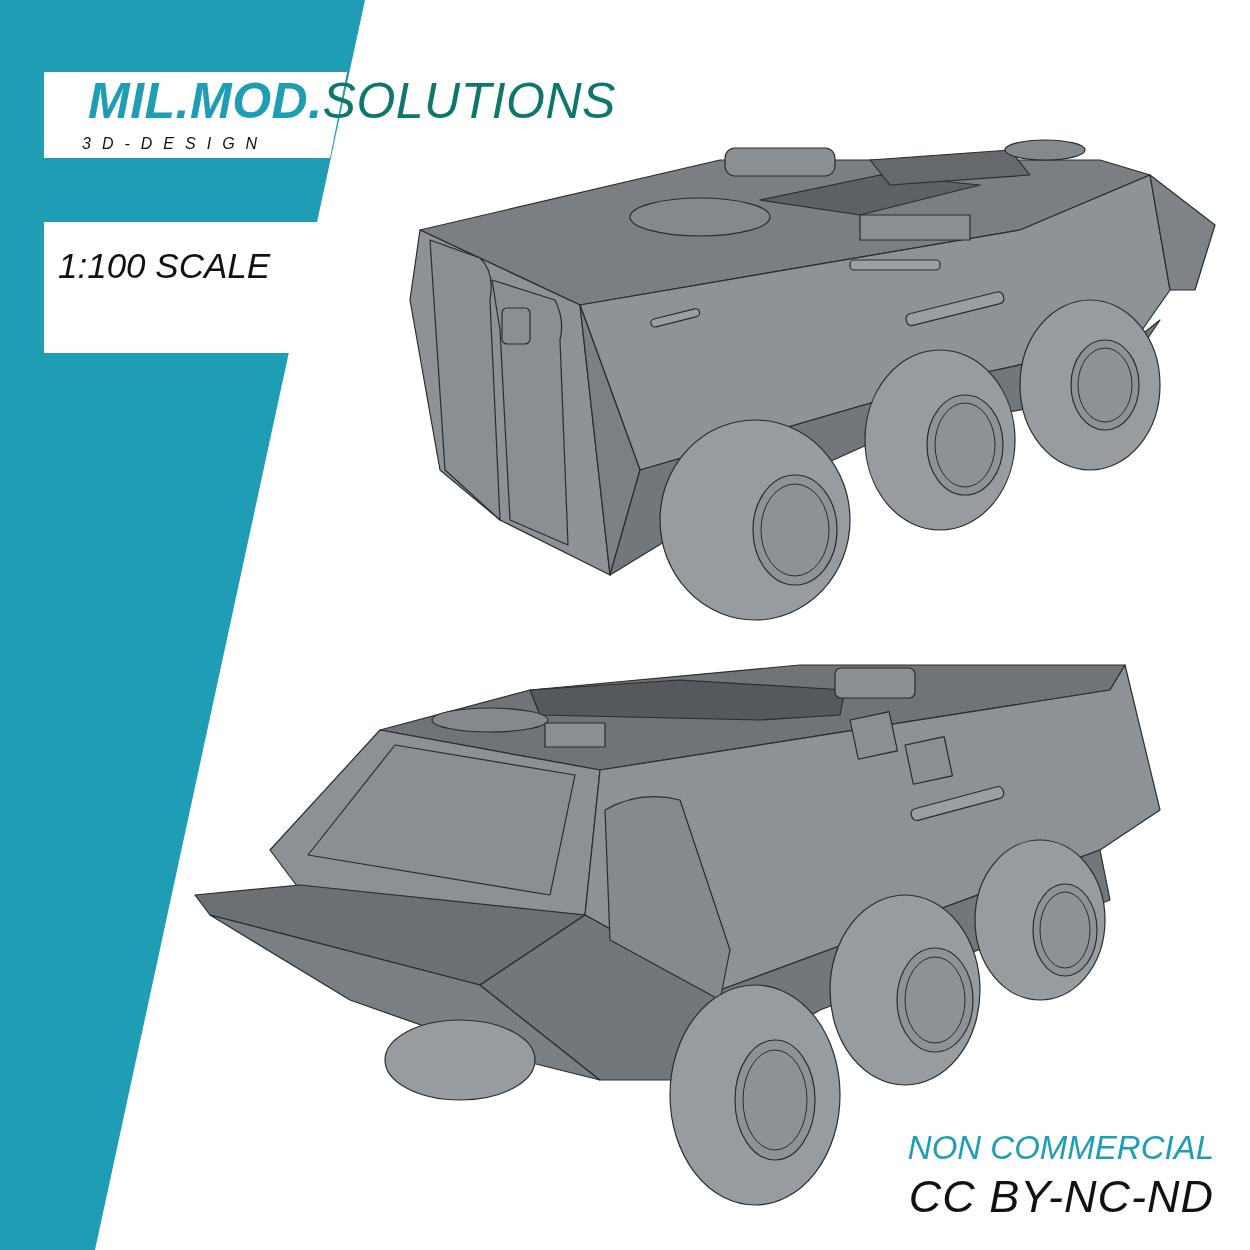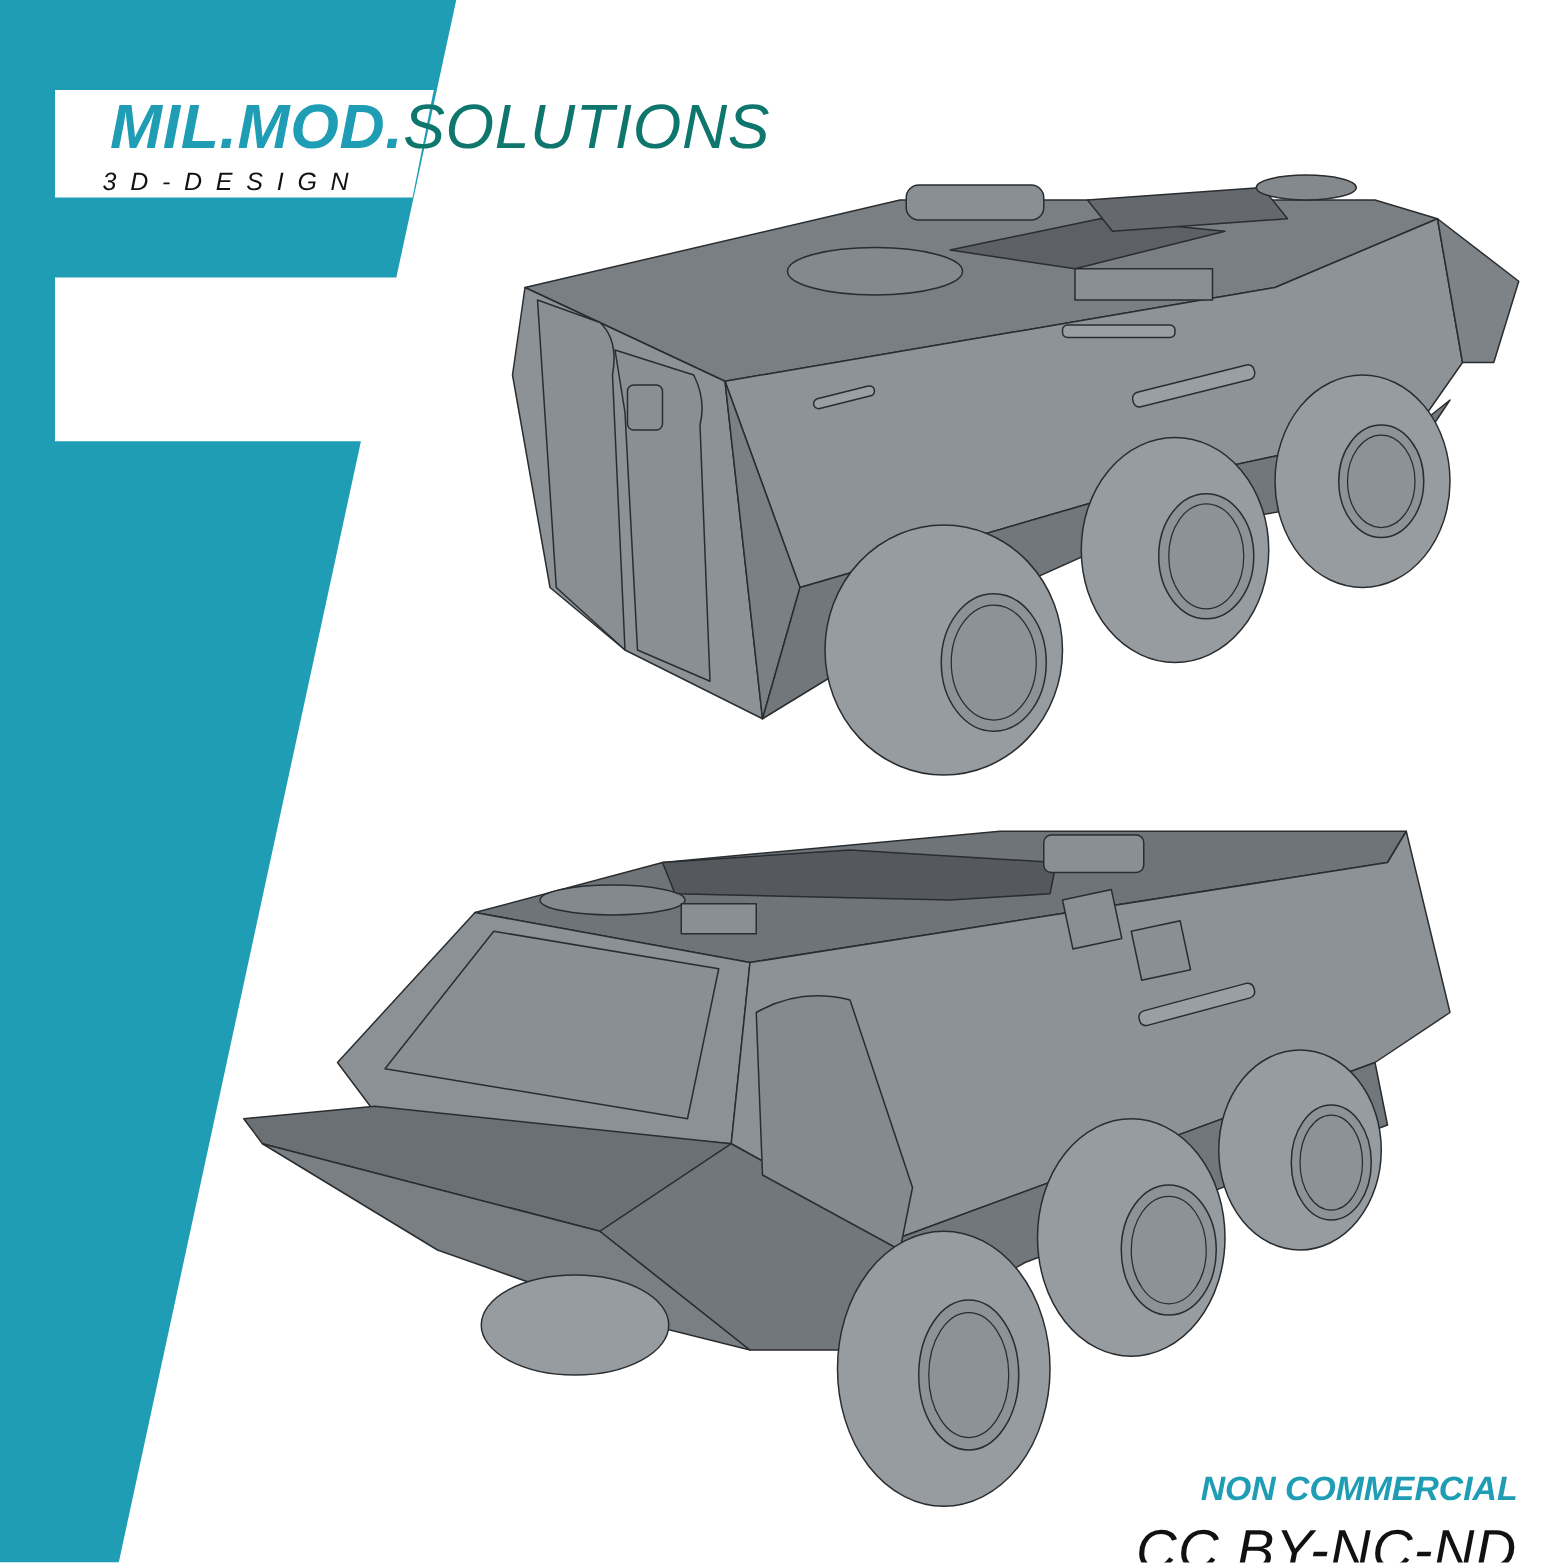--- a/index.html
+++ b/index.html
@@ -9,31 +9,31 @@
     font-family: "Liberation Sans", sans-serif;
   }
   .band { position: absolute; left: 0; top: 0; width: 1250px; height: 1250px; }
   .brand {
     position: absolute; left: 88px; top: 76px; white-space: nowrap;
     font-size: 50px; font-style: italic; letter-spacing: 0.5px; line-height: 1;
   }
   .brand .accent { color: var(--accent); font-weight: bold; text-align: right; }
   .brand .rest { color: #0f766e; font-weight: normal; }
   .tagline {
-    position: absolute; left: 82px; top: 136px; font-size: 20px; font-style: italic;
+    position: absolute; left: 82px; top: 136px; font-size: 16px; font-style: italic;
     letter-spacing: 11px; color: #111; line-height: 1;
   }
   .title-lines {
     position: absolute; left: 58px; top: 244px; font-size: 35px; font-style: italic;
     color: #111; line-height: 43px;
   }
   .license {
     position: absolute; right: 36px; top: 1128px; text-align: right;
   }
-  .license .nc { font-size: 27px; font-weight: bold; font-style: italic; color: var(--accent); line-height: 40px; margin-top: 43px; }
+  .license .nc { font-size: 33px; font-weight: normal; font-style: italic; color: var(--accent); line-height: 40px; }
   .license .cc { font-size: 45px; font-style: italic; color: #111; line-height: 58px; letter-spacing: 1px; }
   .vehicle { position: absolute; }
   :root { --accent: #1e9db5; }
 </style>
 </head>
 <body>
 
 <svg class="band" viewBox="0 0 1250 1250">
   <polygon points="0,0 365,0 95,1250 0,1250" fill="#1e9db5"></polygon>
 </svg>
@@ -42,20 +42,21 @@
   <polygon points="44,72 347,72 330,158 44,158" fill="#ffffff"></polygon>
   <polygon points="44,222 318,222 300,353 44,353" fill="#ffffff"></polygon>
 </svg>
 
 <div class="brand">
   <span class="accent">MIL.MOD.</span><span class="rest">SOLUTIONS</span>
 </div>
 <div class="tagline">3D-DESIGN</div>
 
 <div class="title-lines">
+  <div>1:100 SCALE</div>
 </div>
 
 <svg class="vehicle" style="left:0;top:0" width="1250" height="1250" viewBox="0 0 1250 1250">
   <g stroke="#2a2d30" stroke-width="1.2" stroke-linejoin="round">
 
     <polygon points="420,230 720,160 1100,160 1150,175 1020,230 580,305" fill="#7a7f84"></polygon>
 
     <polygon points="420,230 580,305 610,575 500,520 440,470 410,300" fill="#8d9297"></polygon>
 
     <polygon points="580,305 1020,230 1150,175 1170,290 1135,340 950,380 640,470" fill="#8e9398"></polygon>

